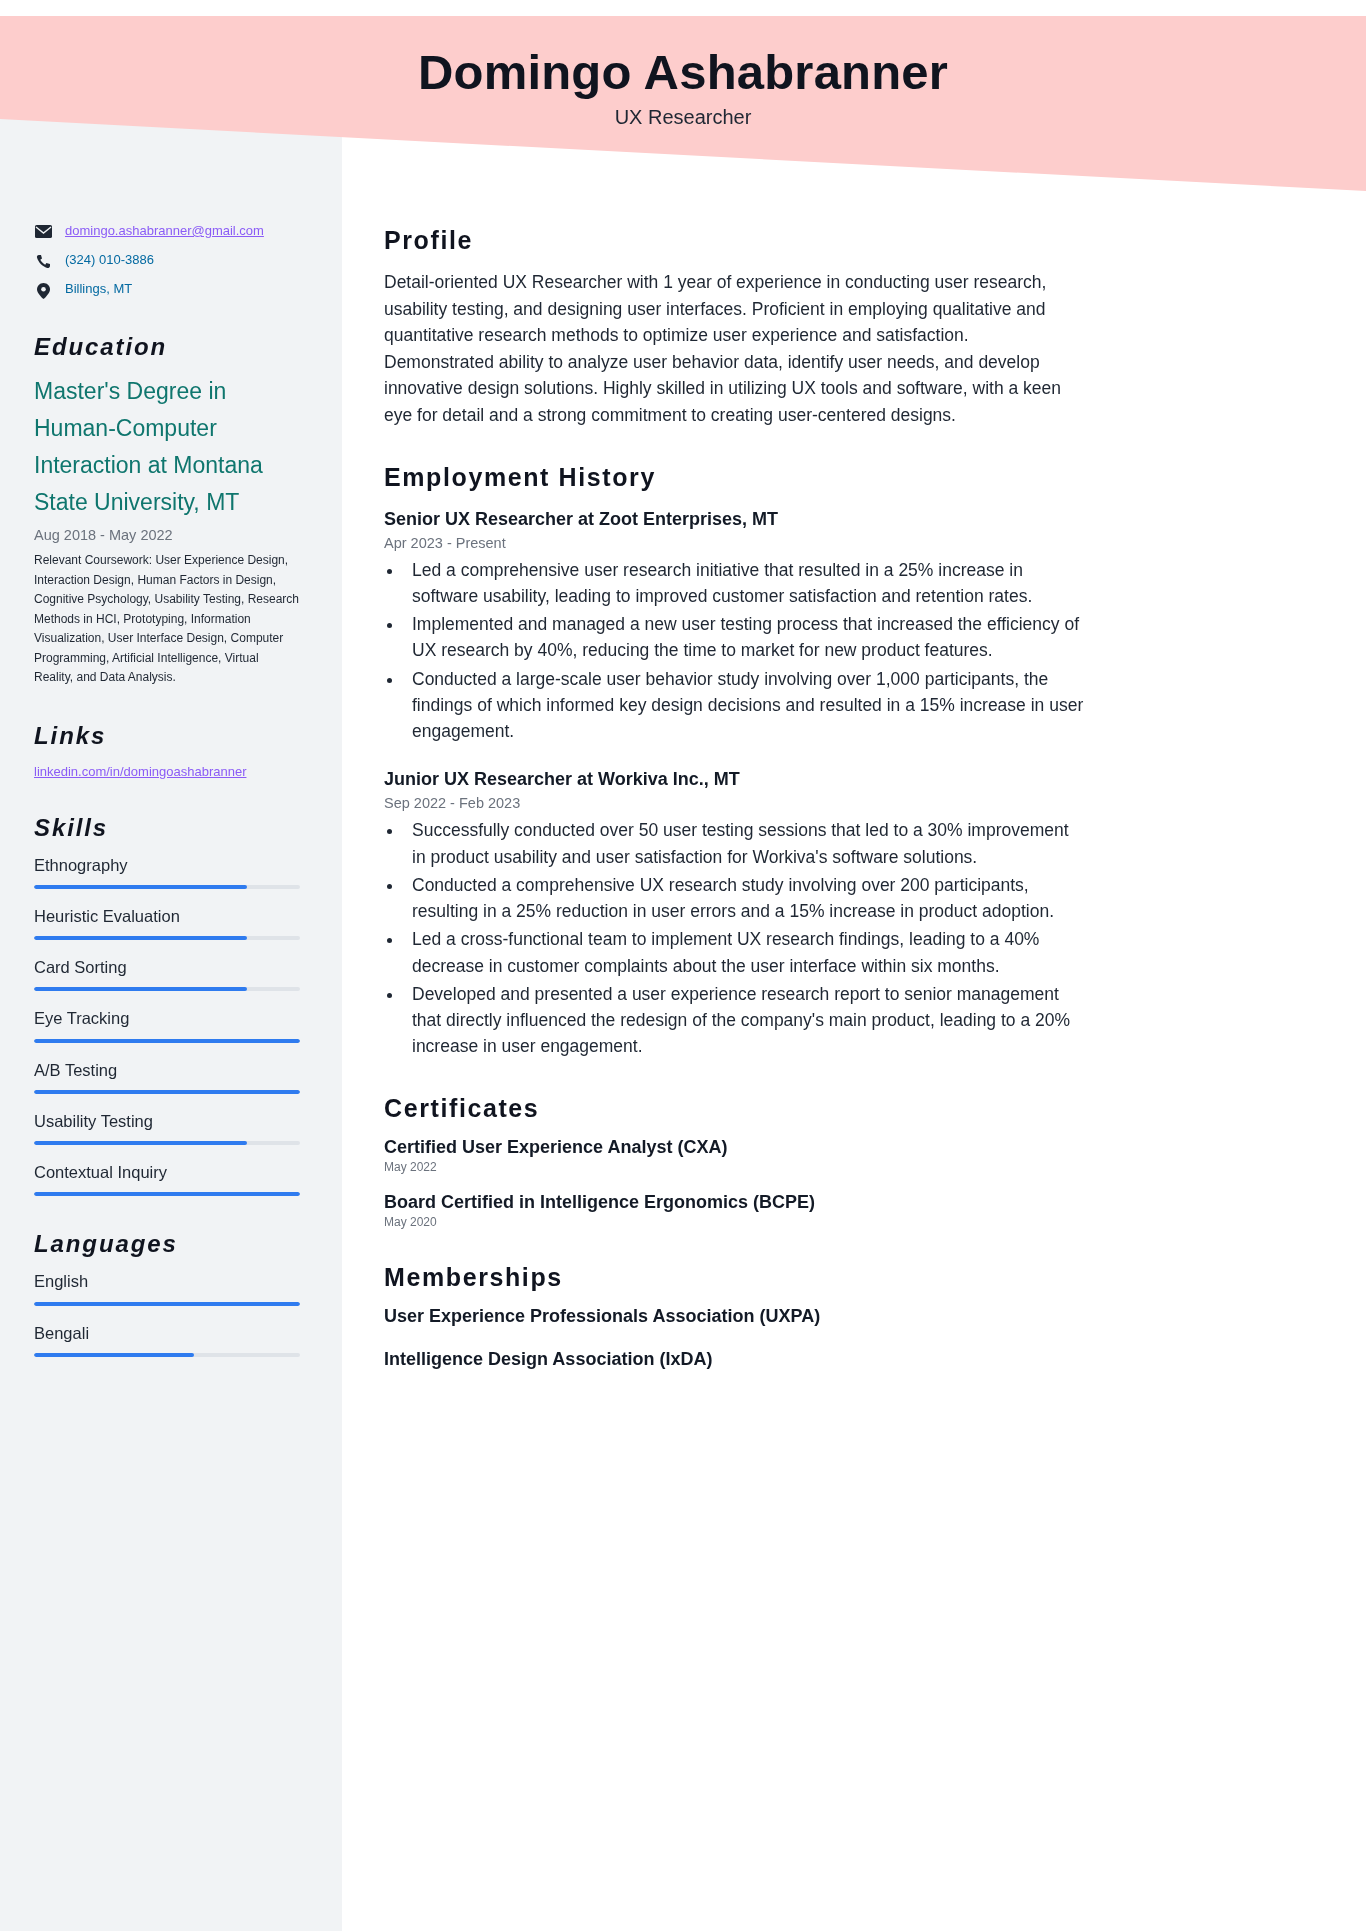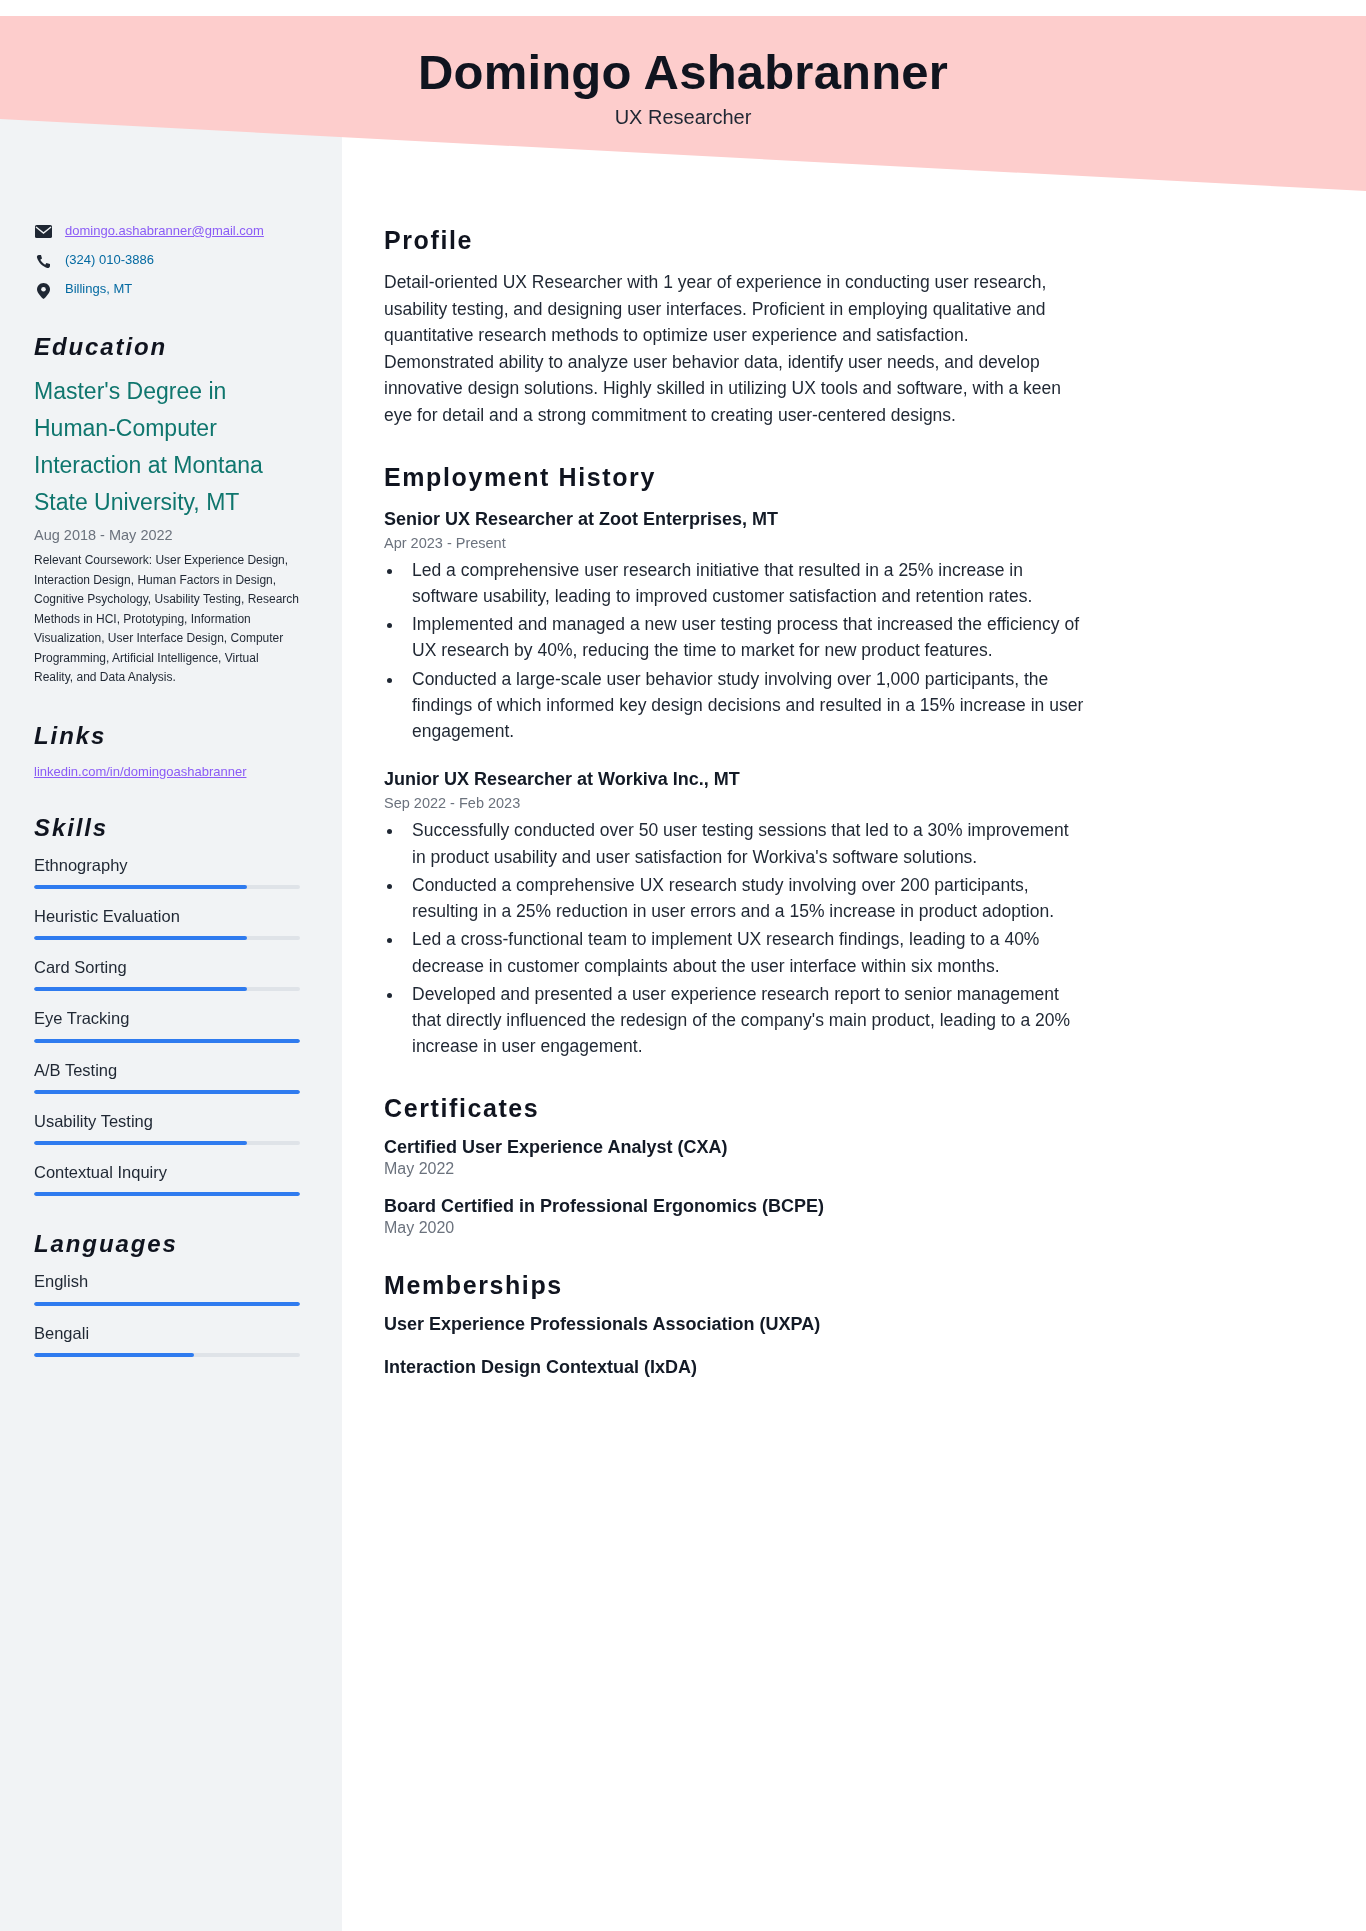--- a/index.html
+++ b/index.html
@@ -96,21 +96,21 @@
   }
   .job-date { font-size:14.5px; color:#6b727d; margin-top:2px; }
   ul.bullets { margin:6px 0 0 20px; }
   ul.bullets li {
     font-size:17.5px; line-height:1.5; color:#1f2733;
     margin-bottom:2px; padding-left:8px; max-width:680px;
   }
   ul.bullets li::marker { color:#1f2733; }
   .cert { margin-bottom:18px; }
   .cert-title { font-size:18px; font-weight:700; color:#131a26; }
-  .cert-date { font-size:16px; color:#6b727d; margin-top:2px; }
+  .cert-date { font-size:12px; color:#6b727d; margin-top:2px; }
   .member { font-size:18px; font-weight:700; color:#131a26; margin-bottom:22px; }
 </style>
 </head>
 <body>
 
 <div class="header-wrap">
   <div class="pink-band"></div>
   <div class="header-text">
     <div class="name">Domingo Ashabranner</div>
     <div class="job-title">UX Researcher</div>
@@ -259,27 +259,27 @@
   </section>
 
   <section class="section">
     <h2 class="main-head">Certificates</h2>
     <div id="certificates-list">
         <div class="cert">
           <div class="cert-title">Certified User Experience Analyst (CXA)</div>
           <div class="cert-date">May 2022</div>
         </div>
         <div class="cert">
-          <div class="cert-title">Board Certified in Professional Ergonomics (BCPE)</div>
+          <div class="cert-title">Board Certified in Intelligence Ergonomics (BCPE)</div>
           <div class="cert-date">May 2020</div>
         </div>
       </div>
   </section>
 
   <section class="section">
     <h2 class="main-head">Memberships</h2>
     <div id="memberships-list">
         <div class="member">User Experience Professionals Association (UXPA)</div>
-        <div class="member">Interaction Design Contextual (IxDA)</div>
+        <div class="member">Intelligence Design Association (IxDA)</div>
       </div>
   </section>
 
 </main>
 
 </body></html>

